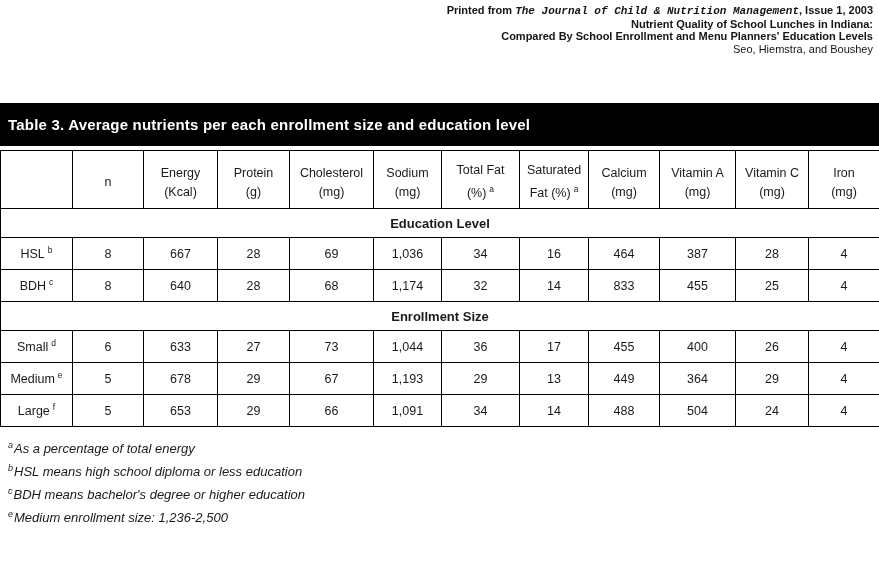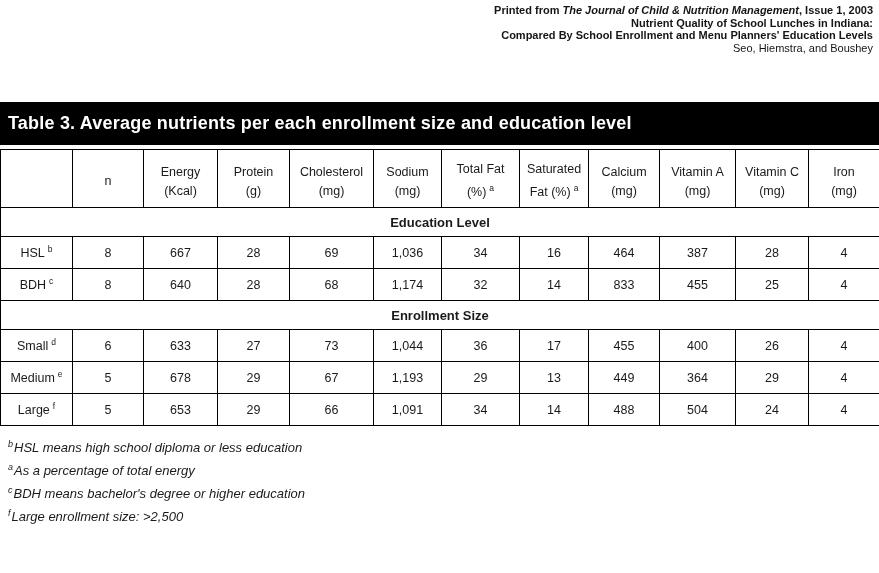--- a/index.html
+++ b/index.html
@@ -12,32 +12,32 @@
     color: #111;
   }
   .page-header {
     text-align: right;
     padding: 4px 6px 0 0;
     font-size: 11px;
     line-height: 12.5px;
     font-weight: bold;
     color: #151515;
   }
-  .page-header .journal-name { font-style: italic; }
+  .page-header .journal-name { font-style: italic; font-family: Liberation Mono, monospace; }
   .page-header .authors-line { font-weight: normal; }
 
   .title-band {
     margin-top: 48px;
     height: 43px;
     background: #000000;
     color: #ffffff;
     display: flex;
     align-items: center;
     padding-left: 8px;
-    font-size: 18px;
+    font-size: 15px;
     font-weight: bold;
     letter-spacing: 0.2px;
   }
 
   table.nutrients {
     margin-top: 4px;
     width: 879px;
     border-collapse: collapse;
     table-layout: fixed;
     font-size: 12.5px;
@@ -238,17 +238,17 @@
     <td>14</td>
     <td>488</td>
     <td>504</td>
     <td>24</td>
     <td>4</td>
   </tr>
 </tbody>
   </table>
 
 <div class="footnotes">
+  <div class="footnote"><sup class="fs">a</sup><span>As a percentage of total energy</span></div>
   <div class="footnote"><sup class="fs">b</sup><span>HSL means high school diploma or less education</span></div>
-  <div class="footnote"><sup class="fs">a</sup><span>As a percentage of total energy</span></div>
   <div class="footnote"><sup class="fs">c</sup><span>BDH means bachelor's degree or higher education</span></div>
-  <div class="footnote"><sup class="fs">f</sup><span>Large enrollment size: &gt;2,500</span></div>
+  <div class="footnote"><sup class="fs">e</sup><span>Medium enrollment size: 1,236-2,500</span></div>
 </div>
 
 </body></html>

